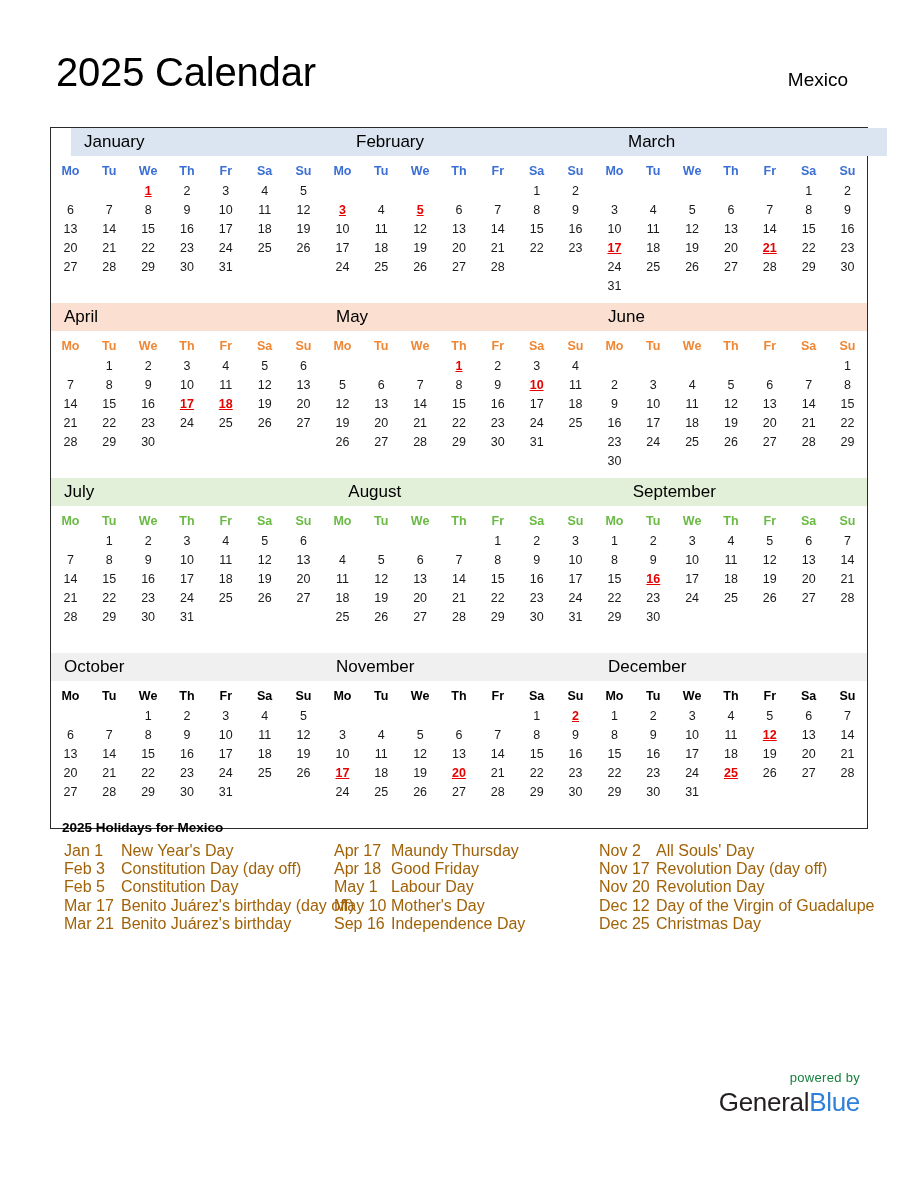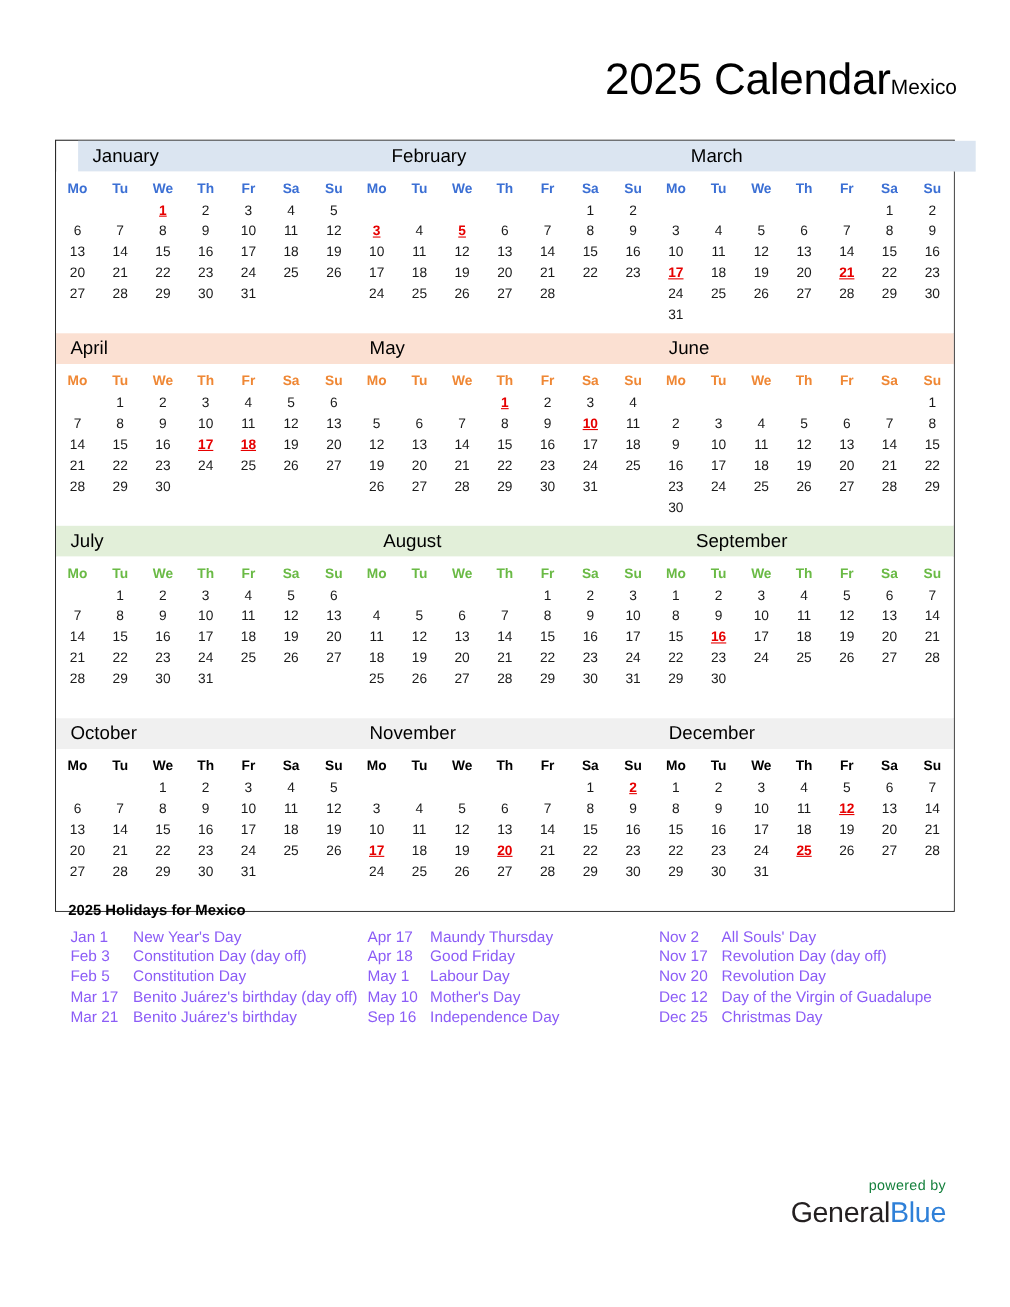--- a/index.html
+++ b/index.html
@@ -19,27 +19,27 @@
   .page {
     position: absolute;
     left: 0; top: 0;
     width: 918px;
     height: 1188px;
   }
 
   
   .header {
     position: absolute;
-    left: 78px;
+    left: 56px;
     top: 52px;
     width: 794px;
     height: 62px;
     display: flex;
     align-items: baseline;
-    justify-content: flex-end;
+    justify-content: space-between;
   }
   .page-title {
     font-size: 40px;
     font-weight: normal;
     letter-spacing: -0.2px;
     color: #000;
     line-height: 1;
   }
   .country-title {
     font-size: 19px;
@@ -149,23 +149,23 @@
   }
   .holiday-col {
     box-sizing: border-box;
   }
   .holiday-col.col1 { width: 272px; padding-left: 2px; }
   .holiday-col.col2 { width: 265px; }
   .holiday-col.col3 { width: 263px; }
 
   .holiday-row {
     display: flex;
-    font-size: 14px;
+    font-size: 16px;
     line-height: 18.2px;
-    color: #8b5cf6;
+    color: #a16207;
     white-space: nowrap;
   }
   .holiday-date {
     width: 57px;
     flex: 0 0 57px;
   }
   .holiday-name { flex: 1 1 auto; }
 
   
   .footer-logo {

